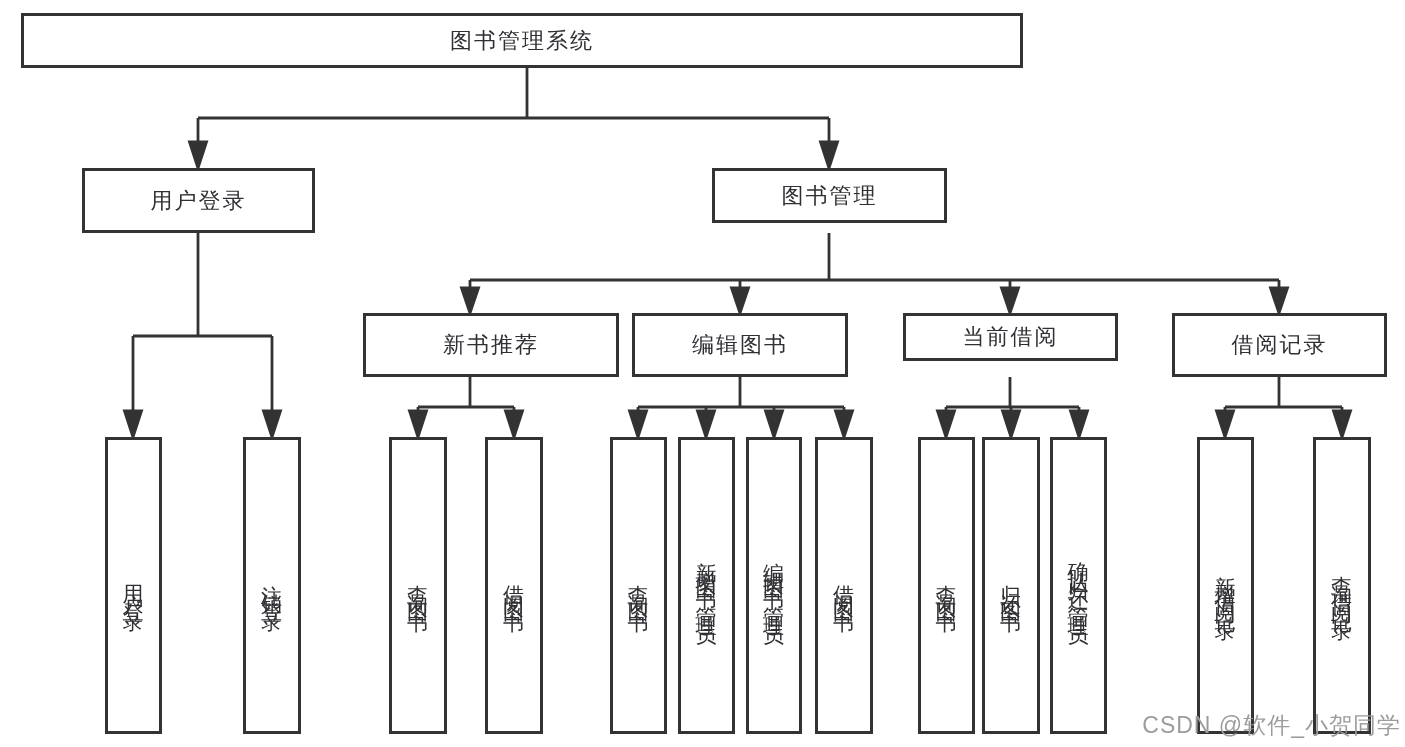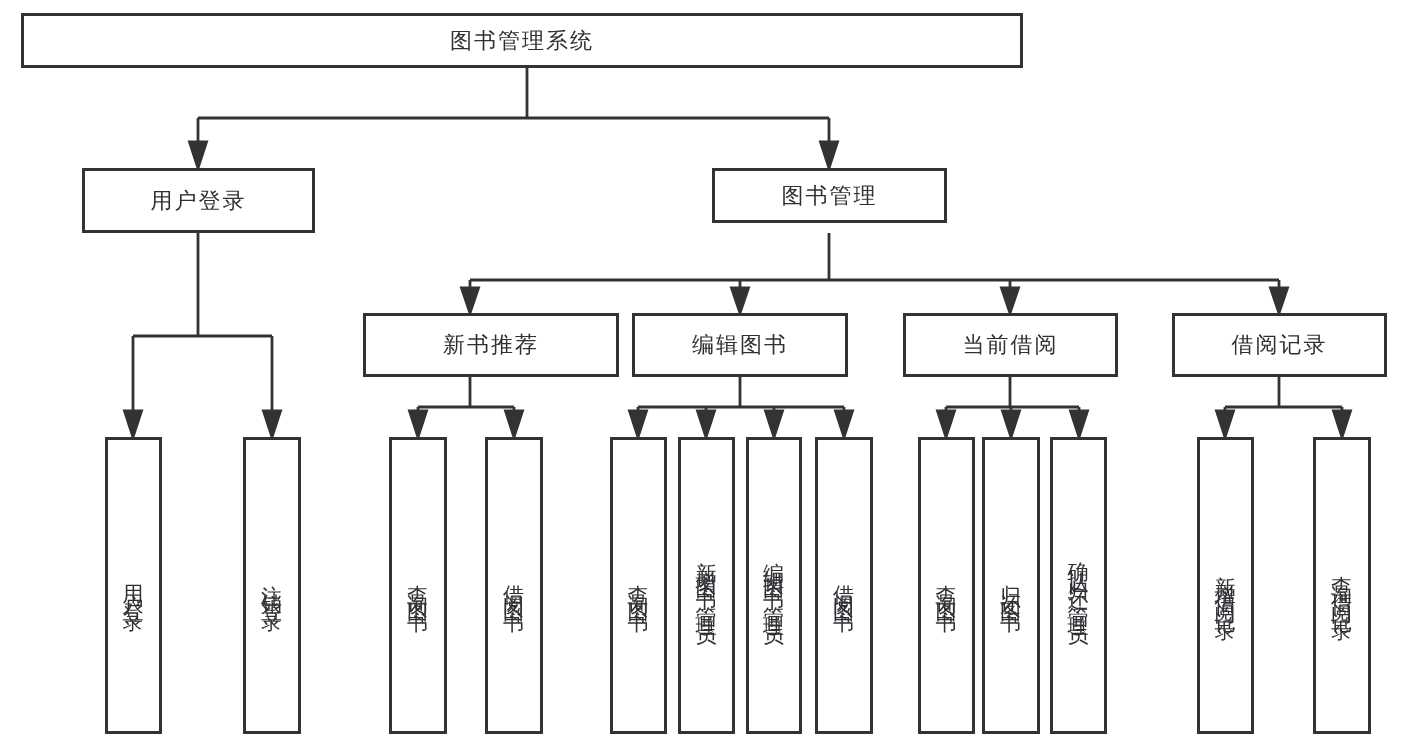--- a/index.html
+++ b/index.html
@@ -136,21 +136,21 @@
   <div class="node h" style="left:712px;top:168px;width:235px;height:55px">
     <span class="lbl">图书管理</span>
   </div>
 
   <div class="node h" style="left:363px;top:313px;width:256px;height:64px">
     <span class="lbl">新书推荐</span>
   </div>
   <div class="node h" style="left:632px;top:313px;width:216px;height:64px">
     <span class="lbl">编辑图书</span>
   </div>
-  <div class="node h" style="left:903px;top:313px;width:215px;height:64px">
+  <div class="node h" style="left:903px;top:313px;width:215px;height:48px">
     <span class="lbl">当前借阅</span>
   </div>
   <div class="node h" style="left:1172px;top:313px;width:215px;height:64px">
     <span class="lbl">借阅记录</span>
   </div>
 
   <div class="node v" style="left:105px;top:437px;width:57px;height:297px">
     <span class="lbl">用户登录</span>
   </div>
   <div class="node v" style="left:243px;top:437px;width:58px;height:297px">
@@ -187,14 +187,15 @@
     <span class="lbl">确认归还（管理员）</span>
   </div>
 
   <div class="node v" style="left:1197px;top:437px;width:57px;height:297px">
     <span class="lbl">新增借阅记录</span>
   </div>
   <div class="node v" style="left:1313px;top:437px;width:58px;height:297px">
     <span class="lbl">查询借阅记录</span>
   </div>
 
+  <div class="watermark">CSDN @软件_小贺同学</div>
 
 </div>
 
 </body></html>

